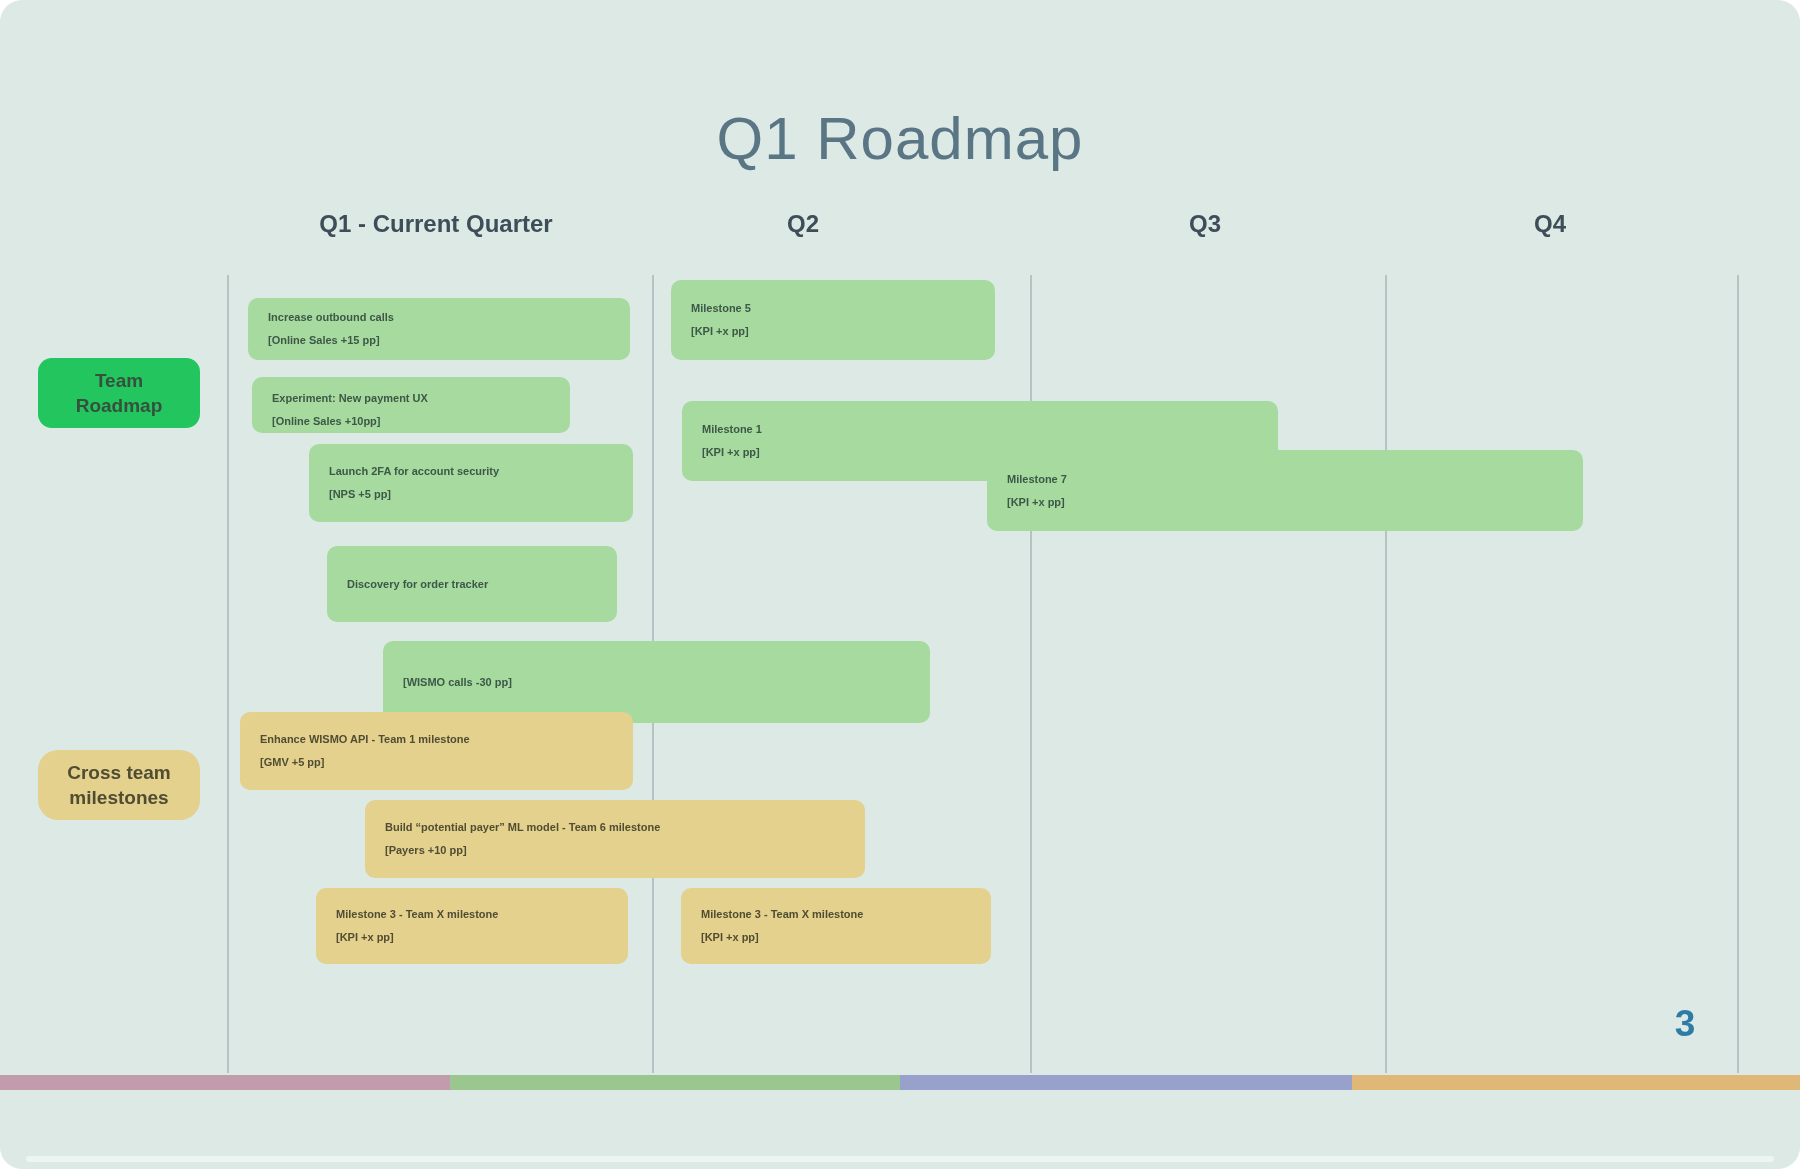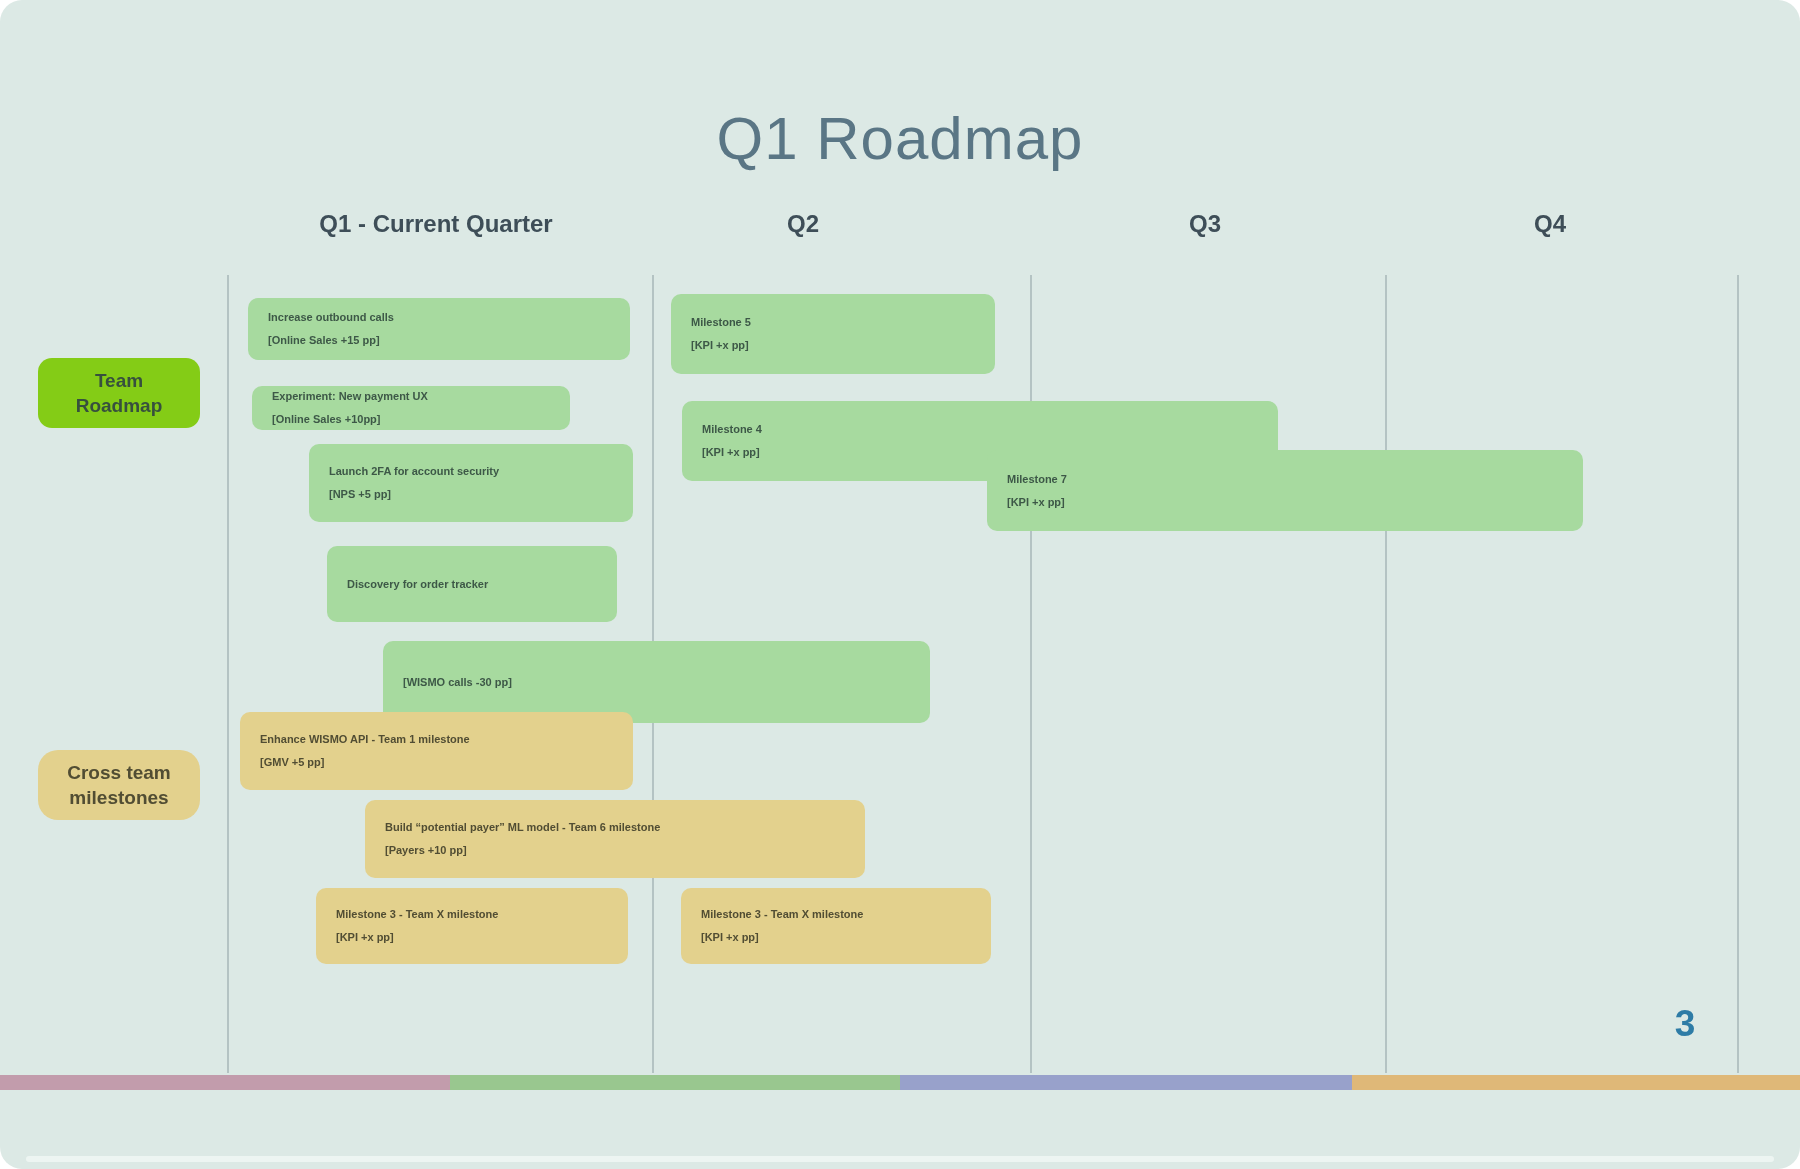--- a/index.html
+++ b/index.html
@@ -4,21 +4,21 @@
 <style>
   html,body{margin:0;padding:0;background:#ffffff;font-family:"Liberation Sans",sans-serif;}
   .slide{position:relative;width:1800px;height:1169px;background:#dce9e5;border-radius:22px;overflow:hidden;}
   .title{position:absolute;top:104px;left:0;right:0;text-align:center;font-size:60px;font-weight:400;color:#5a7685;letter-spacing:1px;}
   .colhdr{position:absolute;top:210px;transform:translateX(-50%);font-size:24px;font-weight:700;color:#3e4e58;white-space:nowrap;}
   .gridline{position:absolute;top:275px;height:798px;width:2px;background:#a7b6b7;opacity:.75;}
   .bar{position:absolute;border-radius:10px;display:flex;flex-direction:column;justify-content:center;padding-left:20px;box-sizing:border-box;font-size:11px;font-weight:700;line-height:23px;white-space:nowrap;}
   .bar.team{background:#a7da9f;color:#3d5847;}
   .bar.cross{background:#e3d18d;color:#514d33;}
   .rowlabel{position:absolute;border-radius:14px;display:flex;flex-direction:column;justify-content:center;align-items:center;font-size:19px;font-weight:700;line-height:25px;text-align:center;}
-  .rowlabel.team{background:#84cc16;color:#37503e;}
+  .rowlabel.team{background:#22c55e;color:#37503e;}
   .rowlabel.cross{background:#e3d18d;color:#514d33;}
   .strip-seg{position:absolute;height:15px;}
   .pagenum{position:absolute;left:1645px;top:1003px;width:80px;text-align:center;font-size:37px;font-weight:700;color:#2e7ca6;}
   .bottom-edge{position:absolute;left:26px;right:26px;top:1156px;height:6px;background:#eef6f3;border-radius:4px;opacity:.9;}
 </style>
 </head>
 <body>
 
 <div class="slide">
   <div class="title">Q1 Roadmap</div>
@@ -43,40 +43,40 @@
       <div class="rowlabel cross" style="left: 38px; top: 750px; width: 162px; height: 70px; border-radius: 20px;">
         <span>Cross team</span>
         <span>milestones</span>
       </div>
     </div>
   <div id="bars">
       <div class="bar team" style="left: 248px; top: 298px; width: 382px; height: 62px;">
         <span>Increase outbound calls</span>
         <span>[Online Sales +15 pp]</span>
       </div>
-      <div class="bar team" style="left: 252px; top: 386px; width: 318px; height: 44px;">
+      <div class="bar team" style="left: 252px; top: 377px; width: 318px; height: 56px; justify-content: flex-end;">
         <span>Experiment: New payment UX</span>
         <span>[Online Sales +10pp]</span>
       </div>
       <div class="bar team" style="left: 309px; top: 444px; width: 324px; height: 78px;">
         <span>Launch 2FA for account security</span>
         <span>[NPS +5 pp]</span>
       </div>
       <div class="bar team" style="left: 327px; top: 546px; width: 290px; height: 76px;">
         <span>Discovery for order tracker</span>
       </div>
       <div class="bar team" style="left: 383px; top: 641px; width: 547px; height: 82px;">
         <span>[WISMO calls -30 pp]</span>
       </div>
-      <div class="bar team" style="left: 671px; top: 294px; width: 324px; height: 80px;">
+      <div class="bar team" style="left: 671px; top: 280px; width: 324px; height: 80px;">
         <span>Milestone 5</span>
         <span>[KPI +x pp]</span>
       </div>
       <div class="bar team" style="left: 682px; top: 401px; width: 596px; height: 80px;">
-        <span>Milestone 4</span>
+        <span>Milestone 1</span>
         <span>[KPI +x pp]</span>
       </div>
       <div class="bar team" style="left: 987px; top: 450px; width: 596px; height: 81px;">
         <span>Milestone 7</span>
         <span>[KPI +x pp]</span>
       </div>
       <div class="bar cross" style="left: 240px; top: 712px; width: 393px; height: 78px;">
         <span>Enhance WISMO API - Team 1 milestone</span>
         <span>[GMV +5 pp]</span>
       </div>

